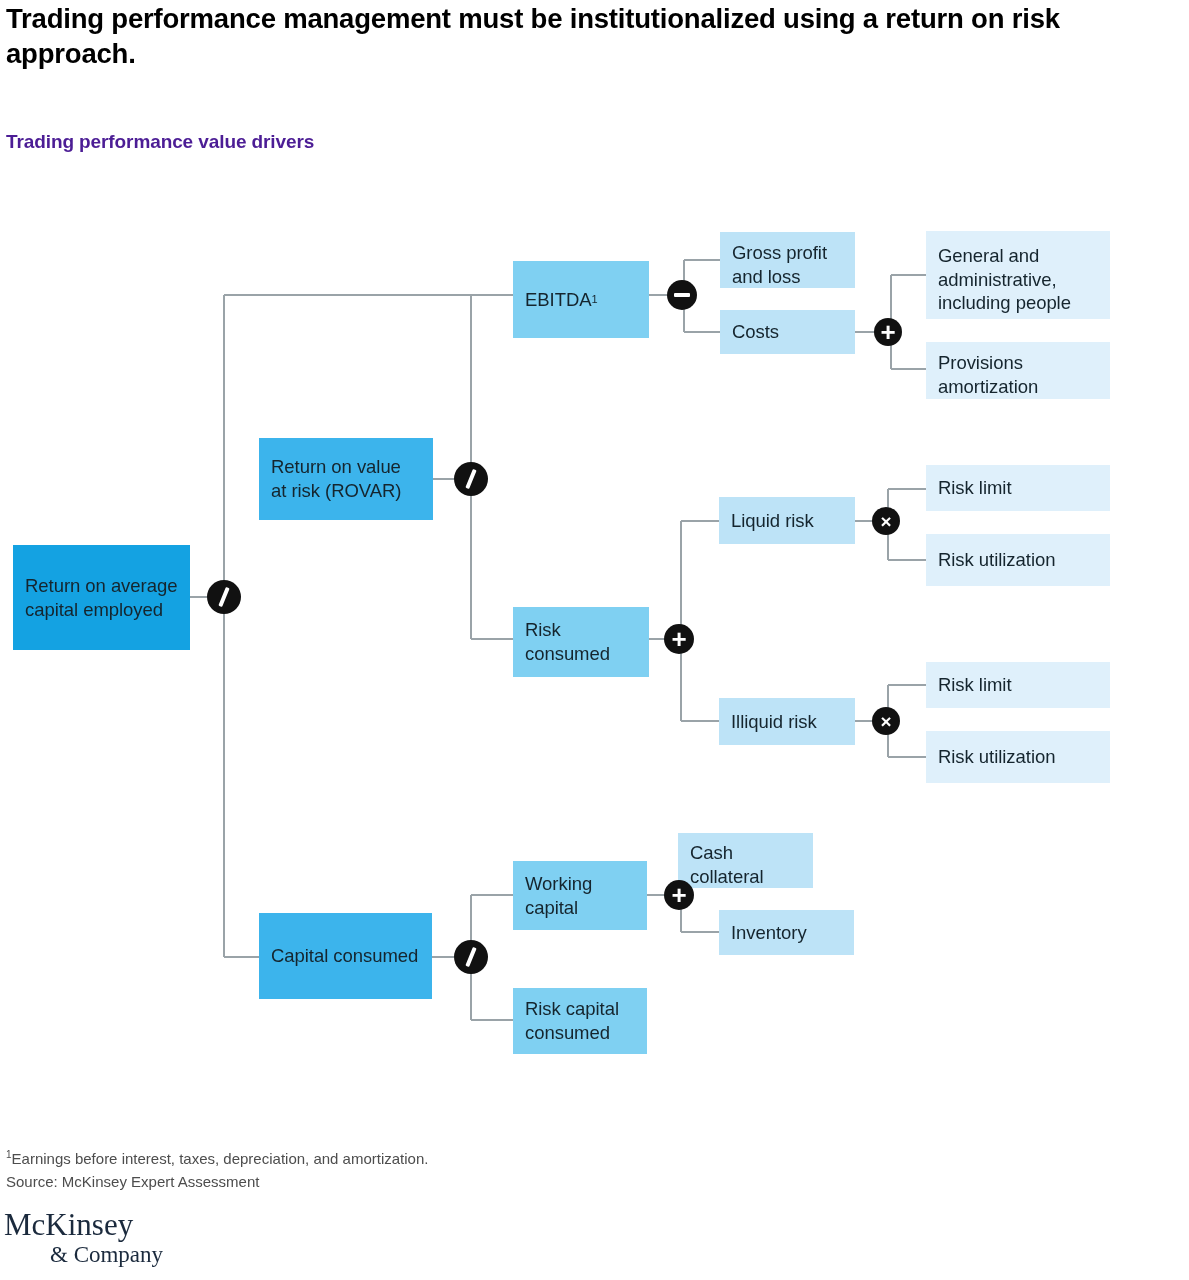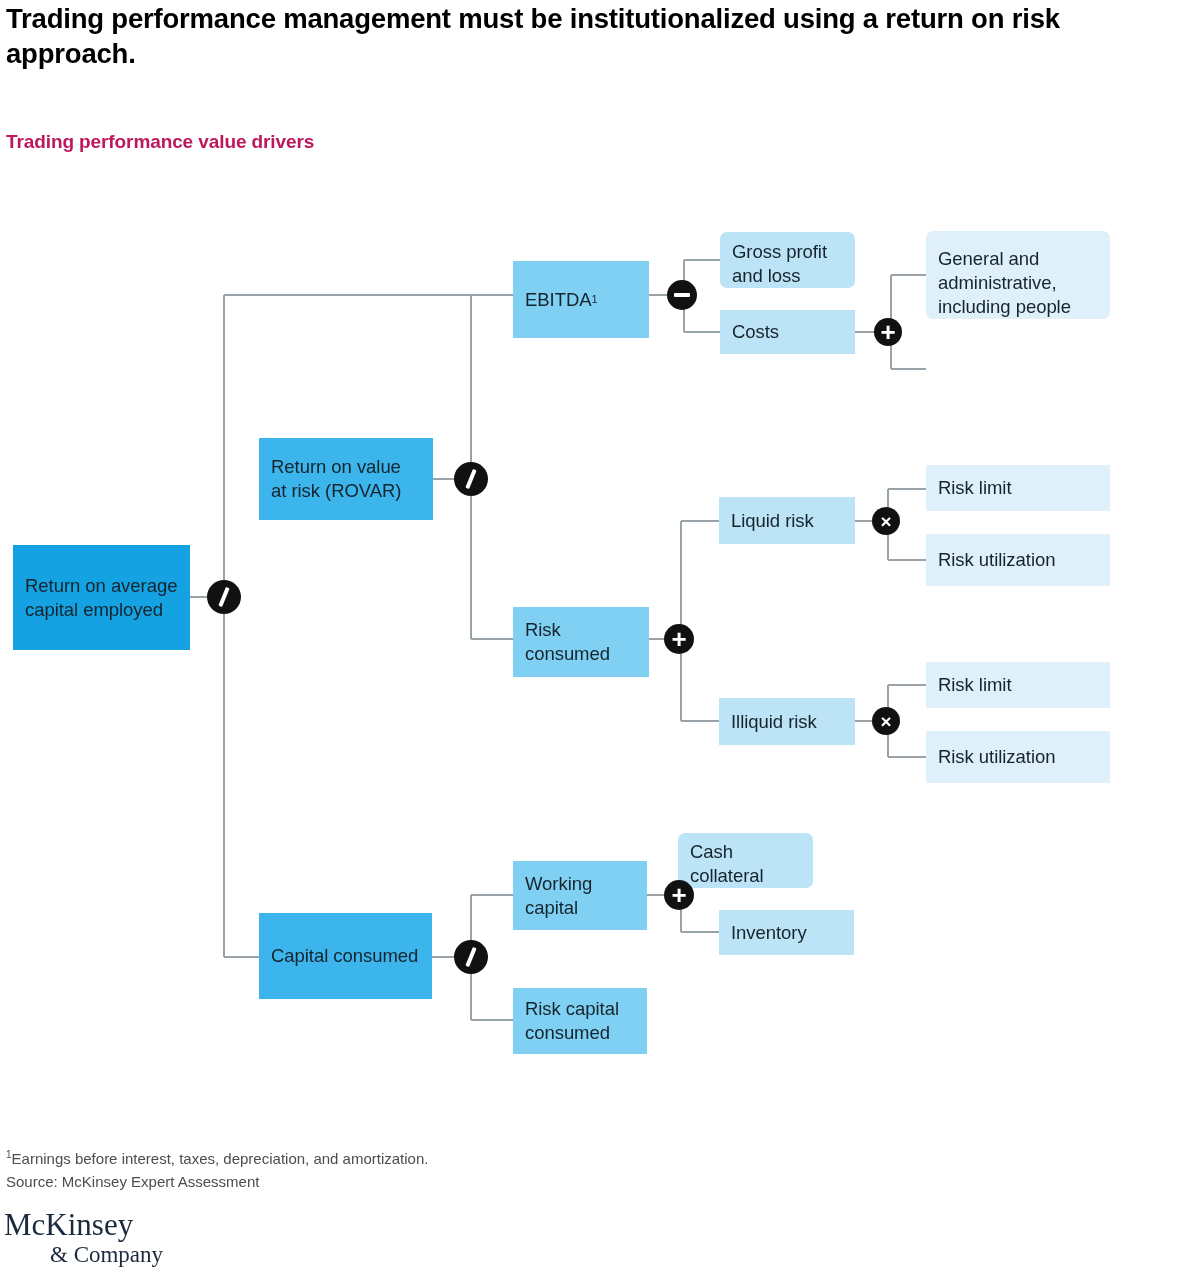--- a/index.html
+++ b/index.html
@@ -29,21 +29,21 @@
     letter-spacing: -0.2px;
     color: #000000;
   }
   #subtitle {
     position: absolute;
     left: 6px;
     top: 131px;
     font-size: 19px;
     font-weight: bold;
     letter-spacing: -0.1px;
-    color: #be185d;
+    color: #4c1d95;
   }
 
   
   #diagram {
     position: absolute;
     left: 0;
     top: 0;
     width: 1189px;
     height: 1280px;
   }
@@ -67,21 +67,21 @@
     line-height: 1.29;
     color: #15252e;
     letter-spacing: -0.05px;
   }
   .node.lvl0 { background: #14A2E2; }
   .node.lvl1 { background: #3CB4EC; }
   .node.lvl2 { background: #7FD0F2; }
   .node.lvl3 { background: #BDE3F7; }
   .node.lvl4 { background: #DFF0FB; }
 
-  .node.top { align-items: flex-end; padding-top: 9px; border-radius: 7px; }
+  .node.top { align-items: center; padding-top: 9px; }
 
   
   .op {
     position: absolute;
     border-radius: 50%;
     background: #111111;
     color: #ffffff;
     display: flex;
     align-items: center;
     justify-content: center;
@@ -285,20 +285,23 @@
   </div>
 
   <div class="node lvl3" style="left:719px; top:910px; width:135px; height:45px;">
     <span>Inventory</span>
   </div>
 
   <div class="node lvl4 top" style="left:926px; top:231px; width:184px; height:88px;">
     <span>General and administrative, including people</span>
   </div>
 
+  <div class="node lvl4 top" style="left:926px; top:342px; width:184px; height:57px;">
+    <span>Provisions amortization</span>
+  </div>
 
   <div class="node lvl4" style="left:926px; top:465px; width:184px; height:46px;">
     <span>Risk limit</span>
   </div>
 
   <div class="node lvl4" style="left:926px; top:534px; width:184px; height:52px;">
     <span>Risk utilization</span>
   </div>
 
   <div class="node lvl4" style="left:926px; top:662px; width:184px; height:46px;">

